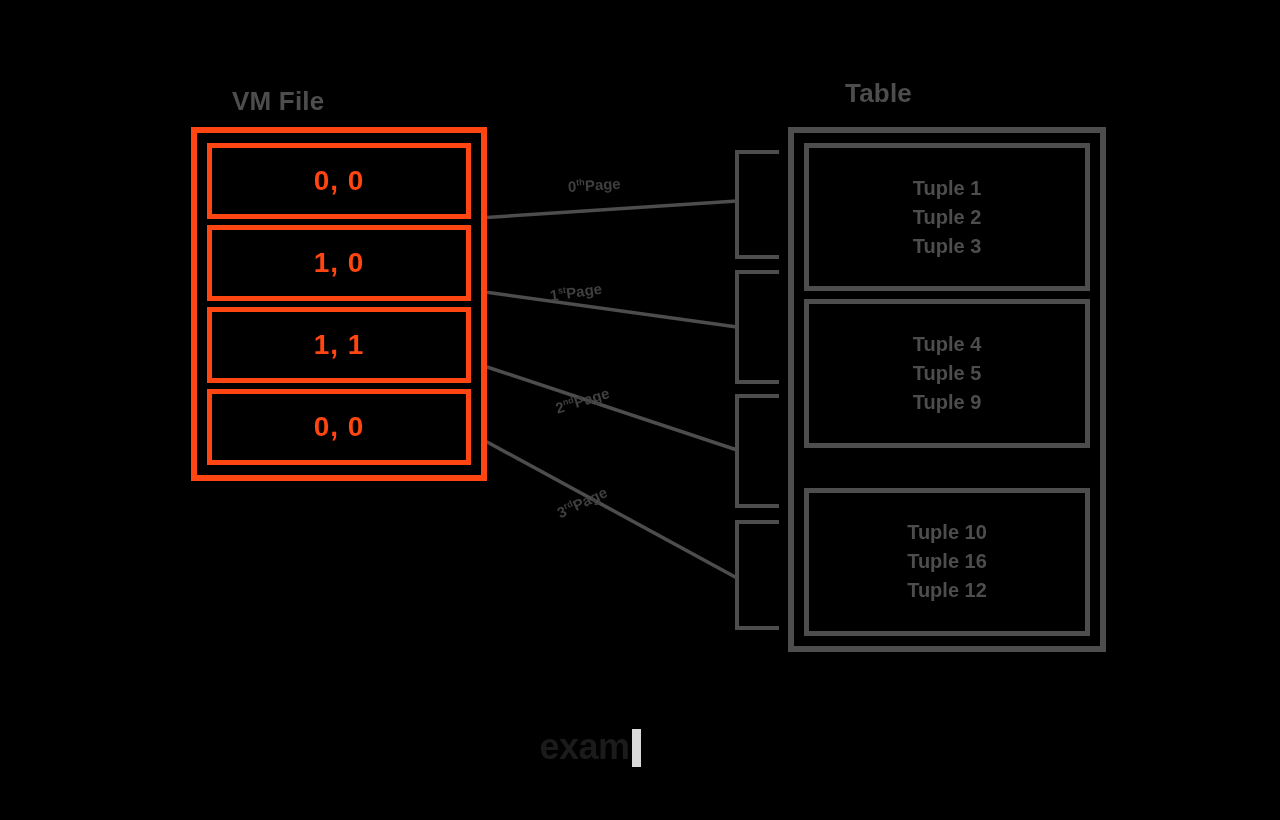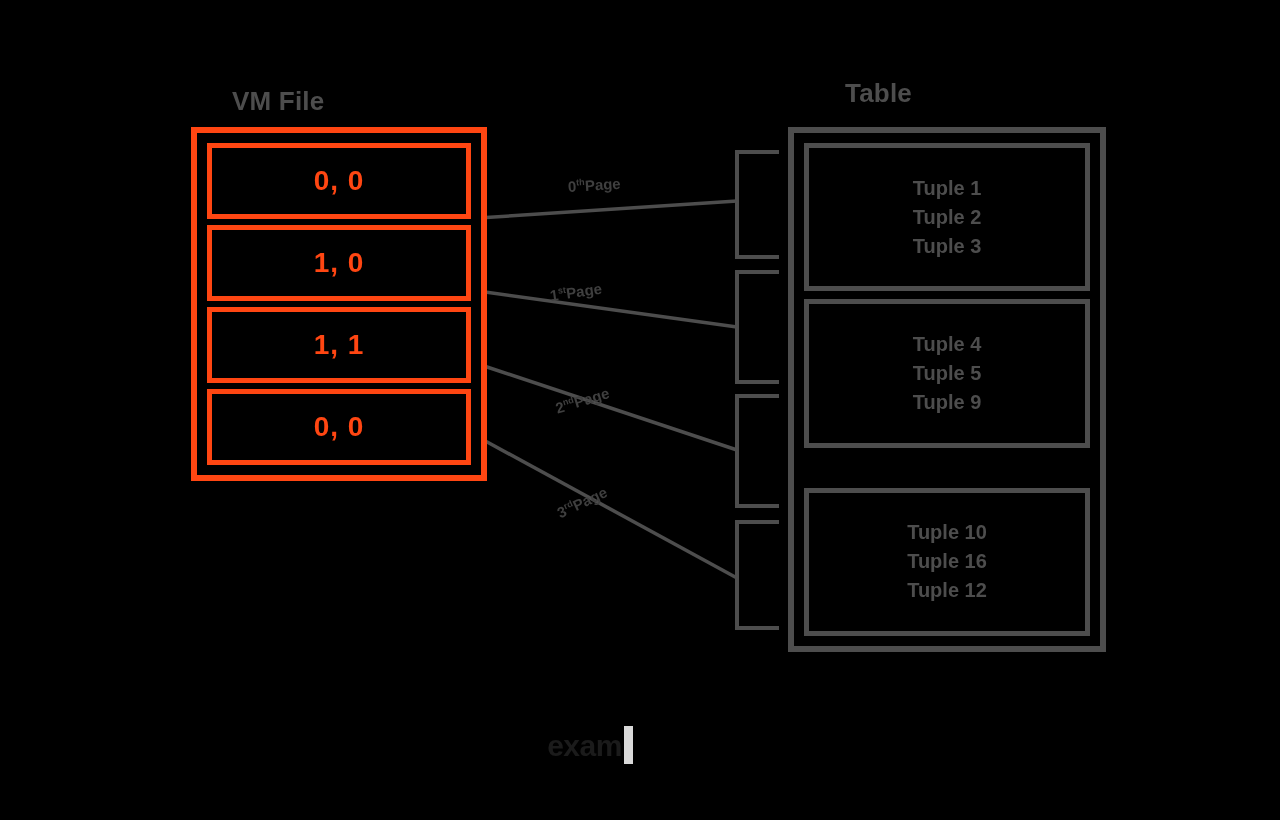--- a/index.html
+++ b/index.html
@@ -145,21 +145,21 @@
   }
 
   
   #caption {
     position: absolute;
     left: 0;
     top: 726px;
     width: 1180px;
     text-align: center;
     color: #1b1b1b;
-    font-size: 30px;
+    font-size: 36px;
     font-weight: bold;
     letter-spacing: -0.5px;
   }
   #caption-text { }
   #text-cursor {
     display: inline-block;
     width: 9px;
     height: 38px;
     background: #d9d9d9;
     vertical-align: -8px;

